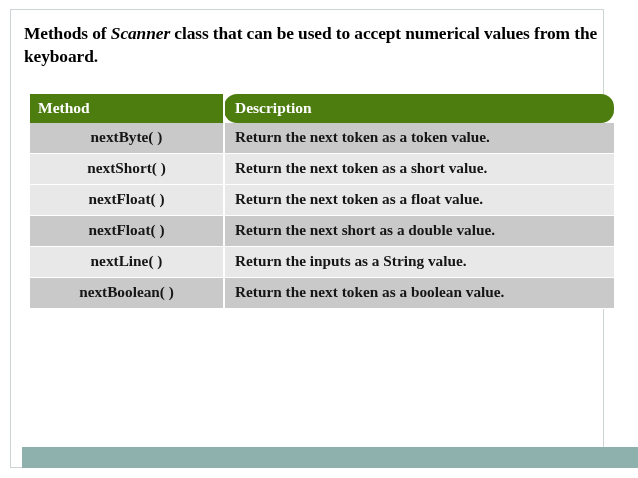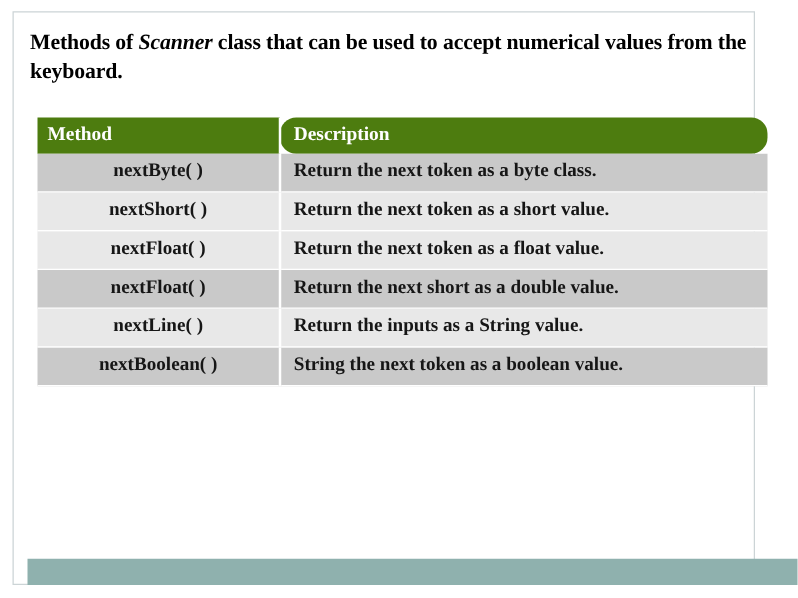--- a/index.html
+++ b/index.html
@@ -122,41 +122,41 @@
         </colgroup>
       <thead>
         <tr>
           <th class="meth">Method</th>
           <th class="desc">Description</th>
         </tr>
       </thead>
       <tbody>
         <tr class="odd">
           <td class="m">nextByte( )</td>
-          <td class="d">Return the next token as a byte class.</td>
+          <td class="d">Return the next token as a token value.</td>
         </tr>
         <tr class="even">
           <td class="m">nextShort( )</td>
           <td class="d">Return the next token as a short value.</td>
         </tr>
         <tr class="even">
           <td class="m">nextFloat( )</td>
           <td class="d">Return the next token as a float value.</td>
         </tr>
         <tr class="odd">
           <td class="m">nextFloat( )</td>
           <td class="d">Return the next short as a double value.</td>
         </tr>
         <tr class="even">
           <td class="m">nextLine( )</td>
           <td class="d">Return the inputs as a String value.</td>
         </tr>
         <tr class="odd">
           <td class="m">nextBoolean( )</td>
-          <td class="d">String the next token as a boolean value.</td>
+          <td class="d">Return the next token as a boolean value.</td>
         </tr>
       </tbody>
     </table>
   </div>
 
   <div class="accent-bar"></div>
 
 </div>
 
 </body></html>

